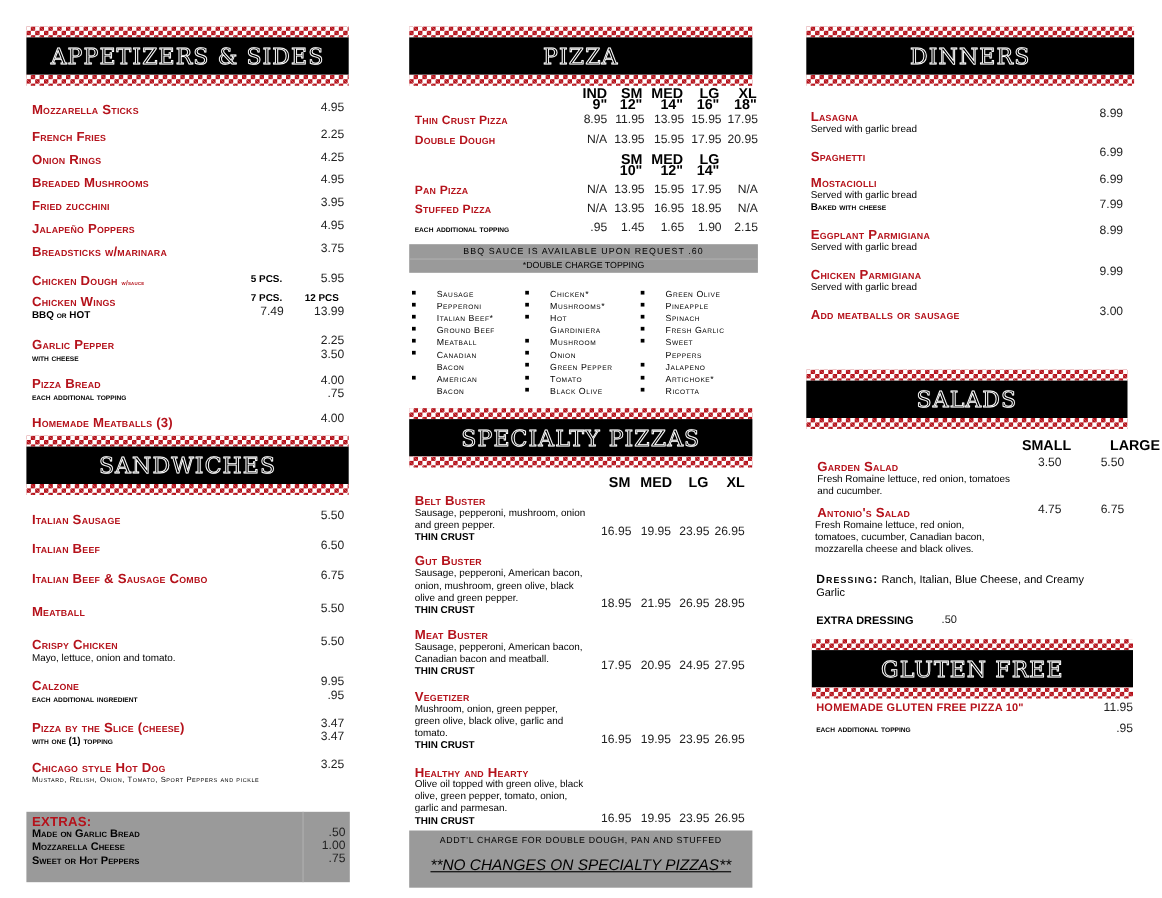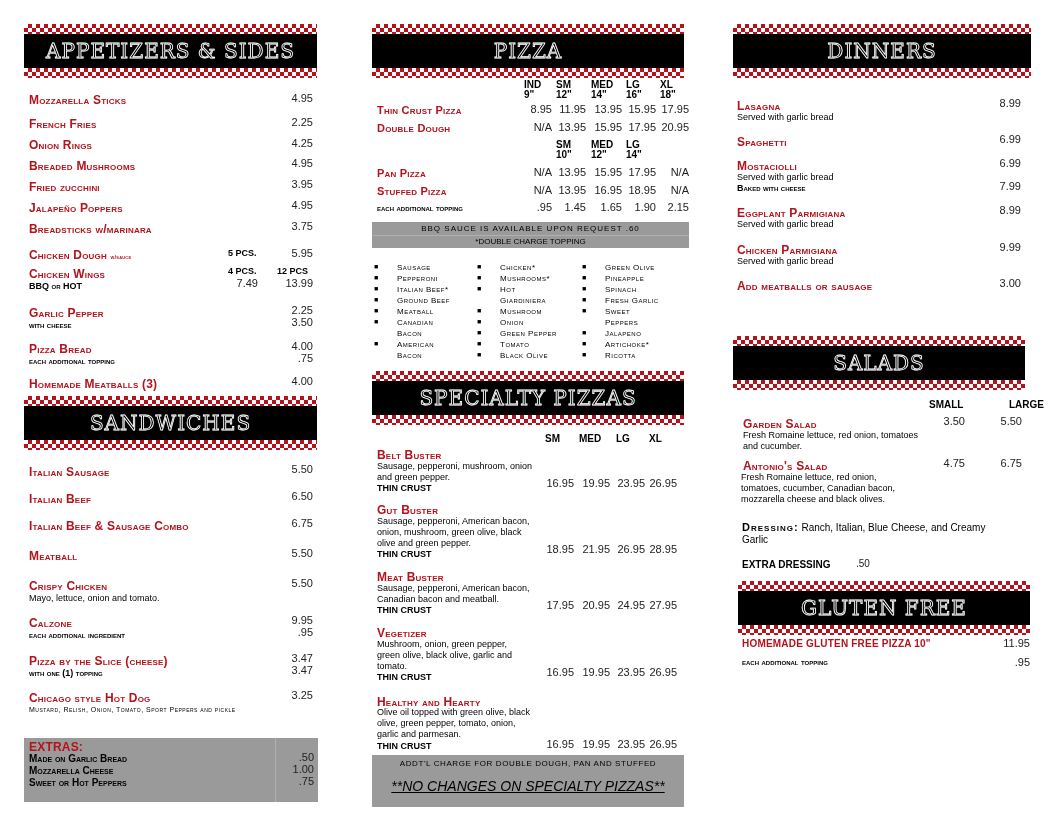--- a/index.html
+++ b/index.html
@@ -10,21 +10,21 @@
                       linear-gradient(45deg, #b5121b 25%, transparent 25%, transparent 75%, #b5121b 75%);
     background-size: 8px 8px; background-position: 0 0, 4px 4px; }
   .bar { height: 34px; background: #000; color: #fff; display: flex; align-items: center; justify-content: center;
     font-family: "DejaVu Serif", serif; font-size: 20px; letter-spacing: 1px; -webkit-text-stroke: 0.4px #fff; color: #000; text-shadow: 0 0 1px #fff; }
   .bar span { color: #000; -webkit-text-stroke: 0.8px #fff; }
   .abs { position: absolute; white-space: nowrap; }
   .item { color: #b5121b; font-weight: bold; font-size: 12px; font-variant: small-caps; letter-spacing: 0.2px; font-family: "Liberation Sans", sans-serif; }
   .price { font-size: 11px; color: #222; text-align: right; }
   .sub { font-size: 9px; color: #000; font-weight: bold; font-variant: small-caps; }
   .desc { font-size: 9px; color: #000; line-height: 11px; white-space: normal; }
-  .hdr { font-size: 10px; font-weight: bold; text-align: left; line-height: 10px; }
+  .hdr { font-size: 13px; font-weight: bold; text-align: right; line-height: 10px; }
   .grey { background: #9a9a9a; position: absolute; }
   .topping { font-size: 8px; font-variant: small-caps; letter-spacing: 0.5px; line-height: 11px; }
   .bullet { font-size: 7px; }
 </style>
 </head>
 <body>
 
 <div class="banner" style="left:24px;top:24px;width:293px;">
   <div class="checker"></div>
   <div class="bar">
@@ -48,21 +48,21 @@
   <div class="abs price" style="left:270px;top:199px;width:43px">4.95</div>
   <div class="abs item" style="left:29px;top:222px">Breadsticks w/marinara</div>
   <div class="abs price" style="left:270px;top:220px;width:43px">3.75</div>
 
   <div class="abs item" style="left:29px;top:248px"><span>Chicken Dough</span> <span style="font-size:6px">w/sauce</span></div>
   <div class="abs sub" style="left:228px;top:248px">5 PCS.</div>
   <div class="abs price" style="left:270px;top:247px;width:43px">5.95</div>
 
   <div class="abs item" style="left:29px;top:267px">Chicken Wings</div>
   <div class="abs sub" style="left:29px;top:281px">BBQ or HOT</div>
-  <div class="abs sub" style="left:228px;top:266px">4 PCS.</div>
+  <div class="abs sub" style="left:228px;top:266px">7 PCS.</div>
   <div class="abs sub" style="left:277px;top:266px">12 PCS</div>
   <div class="abs price" style="left:228px;top:277px;width:30px">7.49</div>
   <div class="abs price" style="left:270px;top:277px;width:43px">13.99</div>
 
   <div class="abs item" style="left:29px;top:306px">Garlic Pepper</div>
   <div class="abs sub" style="left:29px;top:320px">with cheese</div>
   <div class="abs price" style="left:270px;top:304px;width:43px">2.25</div>
   <div class="abs price" style="left:270px;top:316px;width:43px">3.50</div>
 
   <div class="abs item" style="left:29px;top:342px">Pizza Bread</div>

